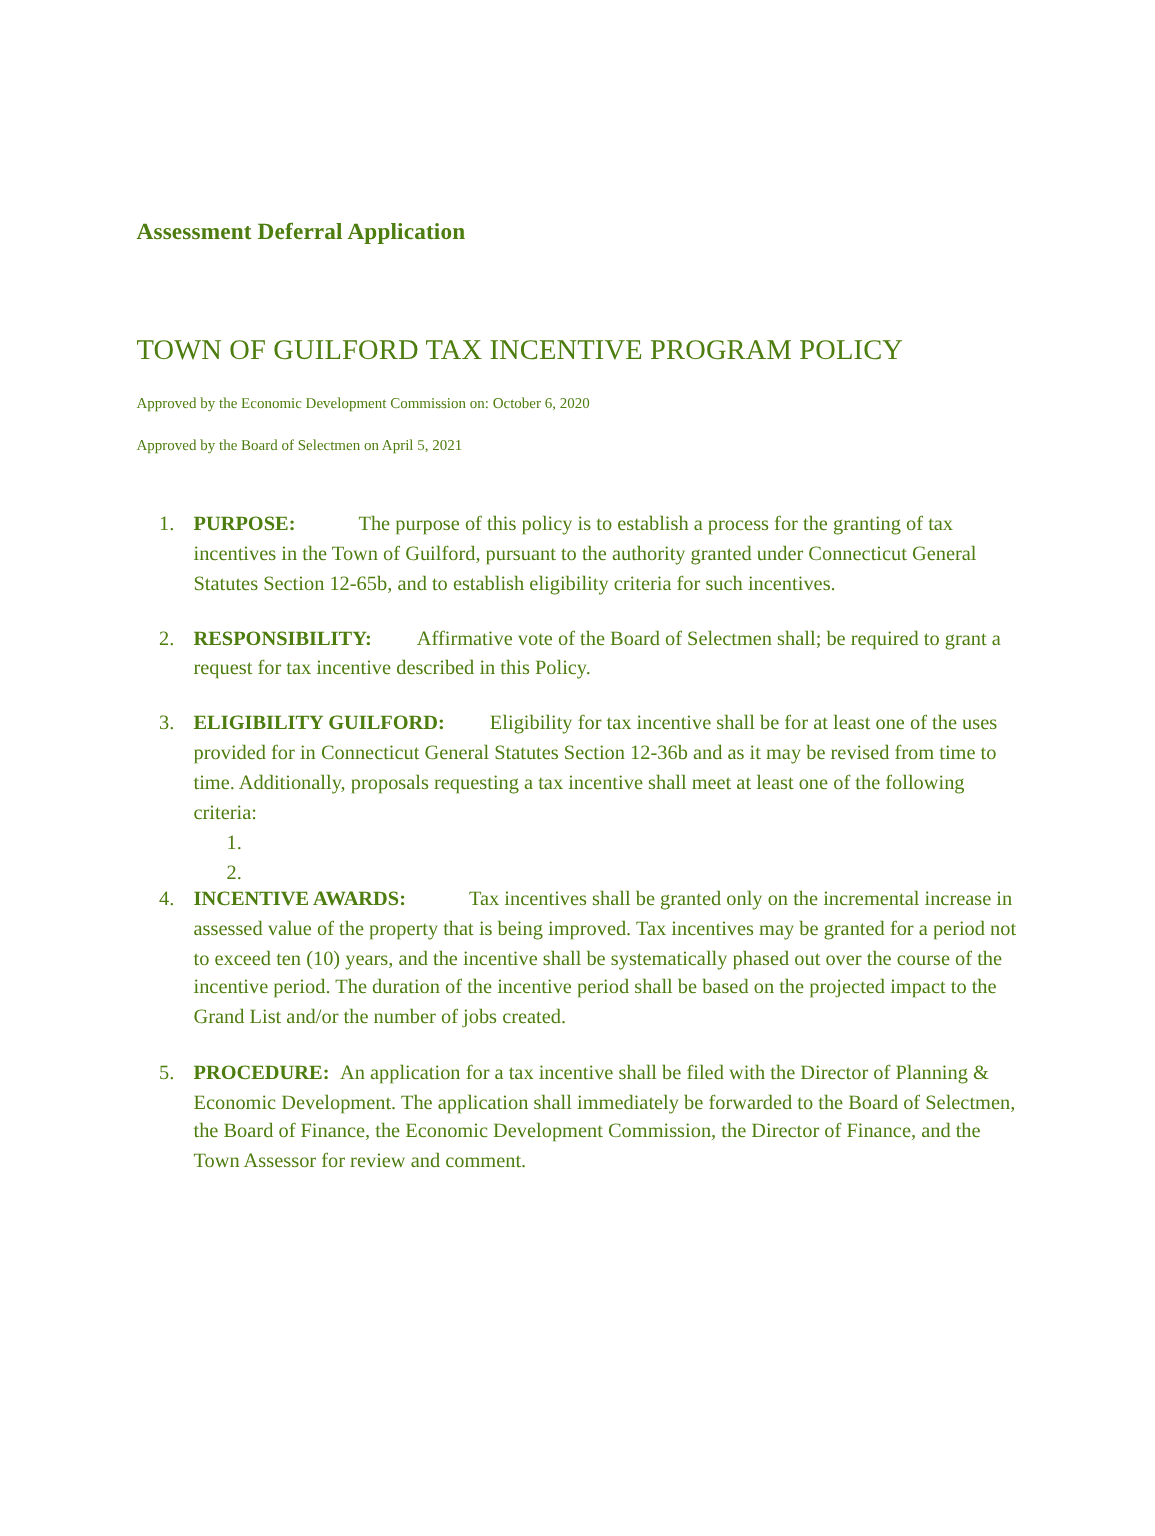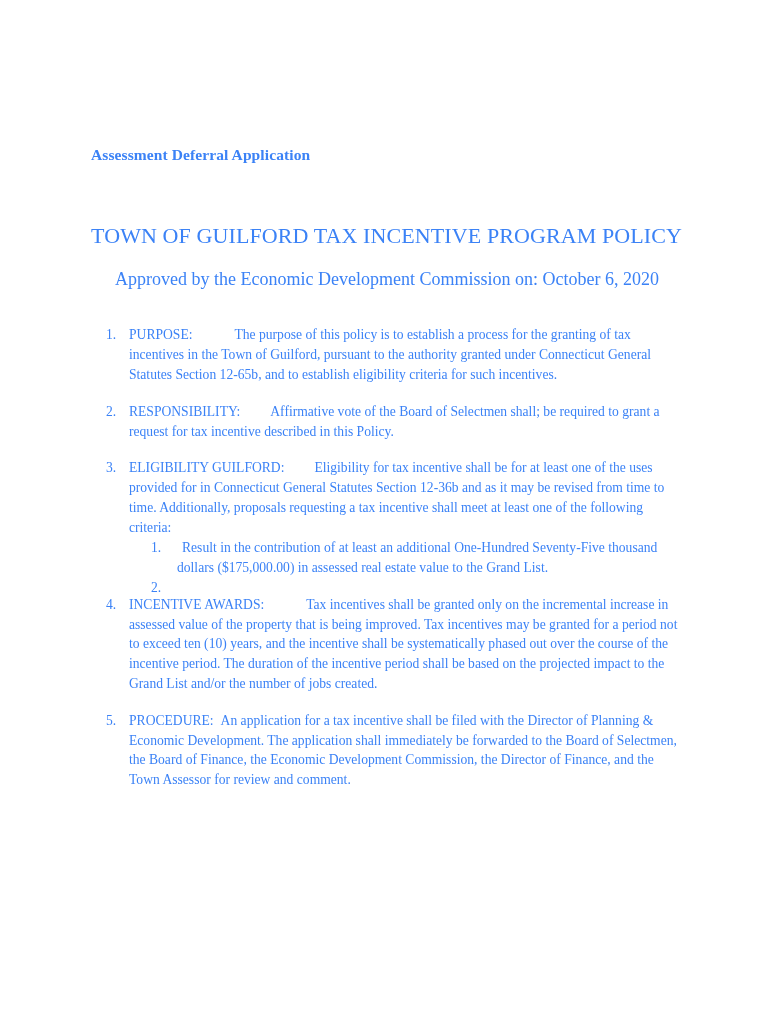--- a/index.html
+++ b/index.html
@@ -8,52 +8,51 @@
     background: #ffffff;
   }
   .page {
     position: relative;
     width: 770px;
     height: 1024px;
     background: #ffffff;
     margin: 0 auto;
     overflow: hidden;
     font-family: "Liberation Serif", "DejaVu Serif", serif;
-    color: #3b82f6;
+    color: #4d7c0f;
     -webkit-font-smoothing: antialiased;
   }
   .content {
     position: absolute;
     left: 91px;
     top: 146px;
     width: 592px;
   }
 
   
   .doc-title {
     font-size: 15.5px;
     font-weight: bold;
     letter-spacing: 0.1px;
     margin: 0;
     line-height: 1.2;
   }
   .program-title {
-    font-size: 22px;
+    font-size: 19px;
     font-weight: normal;
     letter-spacing: 0.1px;
     margin: 0;
     padding-top: 58px;
     line-height: 1.2;
   }
   .approval-line {
-    font-size: 18px;
+    font-size: 10px;
     line-height: 1.25;
     margin: 0;
     padding-top: 19px;
-    text-align: center;
   }
   .approval-line.second {
     padding-top: 15px;
   }
 
   
   ol.main-list {
     list-style: none;
     margin: 0;
     padding: 0;
@@ -73,21 +72,21 @@
   .marker {
     position: absolute;
     left: 15px;
     top: 0;
     width: 20px;
     text-align: left;
     font-size: 13.6px;
     line-height: 1.455;
   }
   .term {
-    font-weight: normal;
+    font-weight: bold;
     margin-top: 28px;
   }
   
   .tab-wide {
     display: inline-block;
     width: 42px;
   }
   .tab-med {
     display: inline-block;
     width: 30px;
@@ -127,39 +126,40 @@
 
 <div class="page">
   <div class="content">
 
     <h1 class="doc-title">Assessment Deferral Application</h1>
 
     <h2 class="program-title">TOWN OF GUILFORD TAX INCENTIVE PROGRAM POLICY</h2>
 
     <p class="approval-line">Approved by the Economic Development Commission on: October 6, 2020</p>
 
+    <p class="approval-line second">Approved by the Board of Selectmen on April 5, 2021</p>
 
     <ol class="main-list">
 
       <li>
         <span class="marker">1.</span>
         <span class="term">PURPOSE:</span><span class="tab-wide"></span><span>The purpose of this policy is to establish a process for the granting of tax incentives in the Town of Guilford, pursuant to the authority granted under Connecticut General Statutes Section 12-65b, and to establish eligibility criteria for such incentives.</span>
       </li>
 
       <li>
         <span class="marker">2.</span>
         <span class="term">RESPONSIBILITY:</span><span class="tab-med"></span><span>Affirmative vote of the Board of Selectmen shall; be required to grant a request for tax incentive described in this Policy.</span>
       </li>
 
       <li>
         <span class="marker">3.</span>
         <span class="term">ELIGIBILITY GUILFORD:</span><span class="tab-med"></span><span>Eligibility for tax incentive shall be for at least one of the uses provided for in Connecticut General Statutes Section 12-36b and as it may be revised from time to time.  Additionally, proposals requesting a tax incentive shall meet at least one of the following criteria:</span>
         <ol class="sub-list">
           <li>
-            <span class="sub-marker">1.</span><span class="sub-gap"></span><span>Result in the contribution of at least an additional One-Hundred Seventy-Five thousand dollars ($175,000.00) in assessed real estate value to the Grand List.</span>
+            <span class="sub-marker">1.</span><span class="sub-gap"></span>
           </li>
           <li>
             <span class="sub-marker">2.</span>
           </li>
         </ol>
       </li>
 
       <li>
         <span class="marker">4.</span>
         <span class="term">INCENTIVE AWARDS:</span><span class="tab-wide"></span><span>Tax incentives shall be granted only on the incremental increase in assessed value of the property that is being improved.  Tax incentives may be granted for a period not to exceed ten (10) years, and the incentive shall be systematically phased out over the course of the incentive period.  The duration of the incentive period shall be based on the projected impact to the Grand List and/or the number of jobs created.</span>

